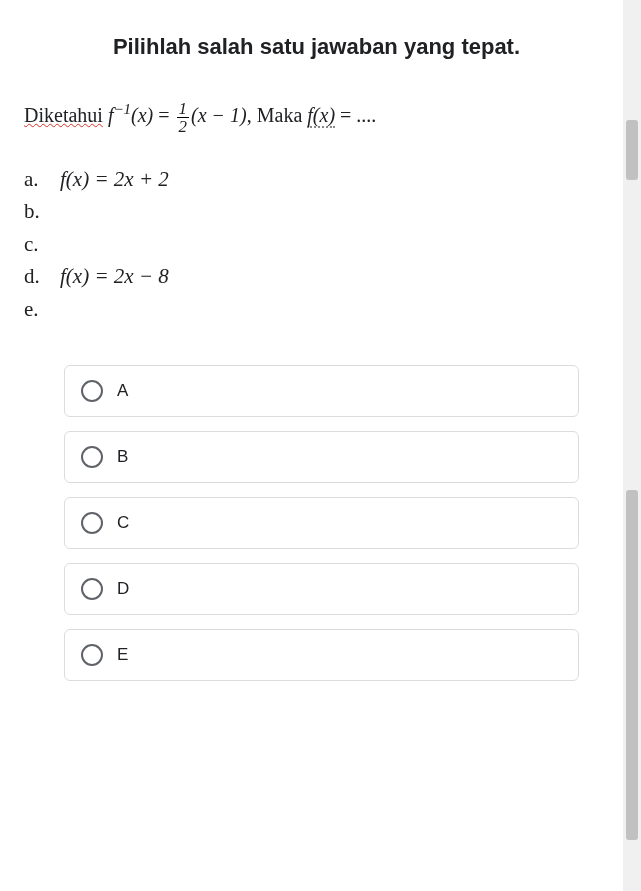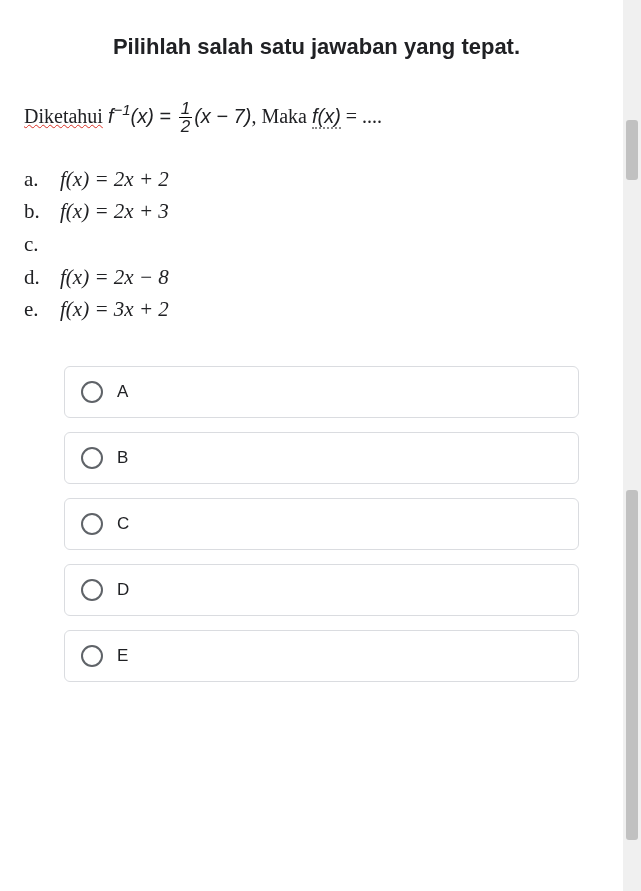--- a/index.html
+++ b/index.html
@@ -50,21 +50,21 @@
       font-family: 'Times New Roman', serif;
     }
     .underline-wavy {
       text-decoration: underline wavy #d93025;
       text-decoration-thickness: 1px;
     }
     .underline-dotted {
       border-bottom: 2px dotted #888;
     }
     .math-inline {
-      font-family: Liberation Sans, sans-serif;
+      font-family: Liberation Serif, serif;
       font-style: italic;
     }
     .answer-list {
       font-family: 'Times New Roman', serif;
       font-size: 21px;
       color: #202124;
       margin-bottom: 40px;
       line-height: 1.55;
     }
     .answer-list .row {
@@ -115,43 +115,41 @@
 </head>
 <body>
 
 <div class="page-container">
 
   <h2 class="question-title">Pilihlah salah satu jawaban yang tepat.</h2>
 
   <div class="problem-statement">
     <span class="underline-wavy">Diketahui</span>
     <span class="math-inline">
-      <span>f</span><sup>−1</sup><span>(x)</span><span style="font-style:normal"> = </span><span class="frac"><span class="num">1</span><span class="den">2</span></span><span>(x − 7)</span></span><span>,</span><span> Maka </span>
+      <span>f</span><sup>−1</sup><span>(x)</span><span style="font-style:normal"> = </span><span class="frac"><span class="num">1</span><span class="den">2</span></span><span>(x − 1)</span></span><span>,</span><span> Maka </span>
     <span class="math-inline underline-dotted">f(x)</span><span> = ....</span>
   </div>
 
   <div class="answer-list">
     <div class="row">
       <span class="label">a.</span>
       <span class="fx">f(x) = 2x + 2</span>
     </div>
     <div class="row">
       <span class="label">b.</span>
-      <span class="fx">f(x) = 2x + 3</span>
     </div>
     <div class="row">
       <span class="label">c.</span>
     </div>
     <div class="row">
       <span class="label">d.</span>
       <span class="fx">f(x) = 2x − 8</span>
     </div>
     <div class="row">
       <span class="label">e.</span>
-      <span class="fx">f(x) = 3x + 2</span>
     </div>
   </div>
 
   <div class="options-wrap">
     <div class="option-item">
       <span class="radio-circle"></span>
       <span class="option-label">A</span>
     </div>
     <div class="option-item">
       <span class="radio-circle"></span>

